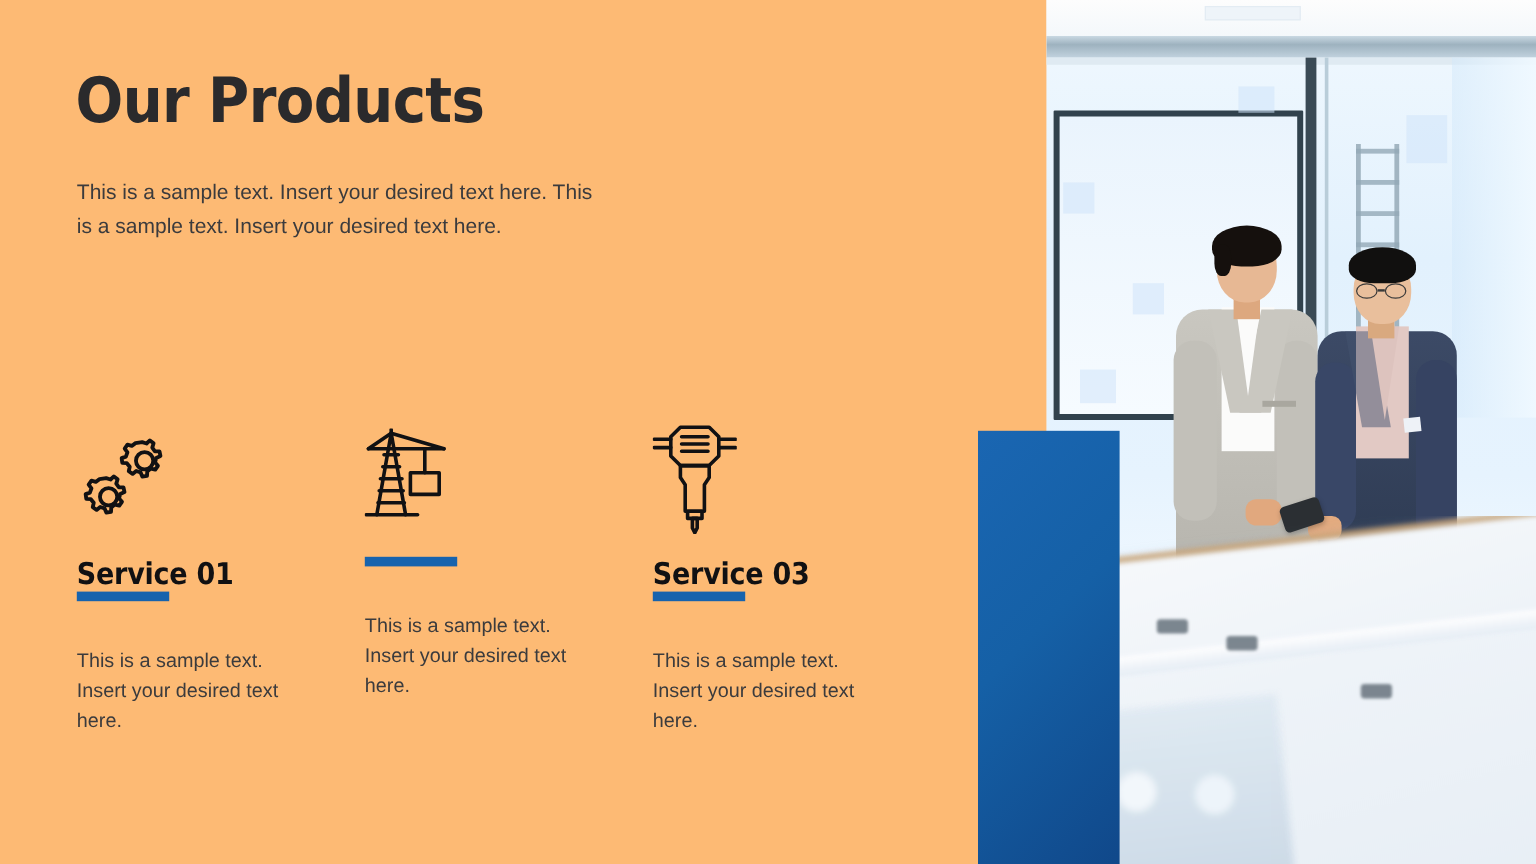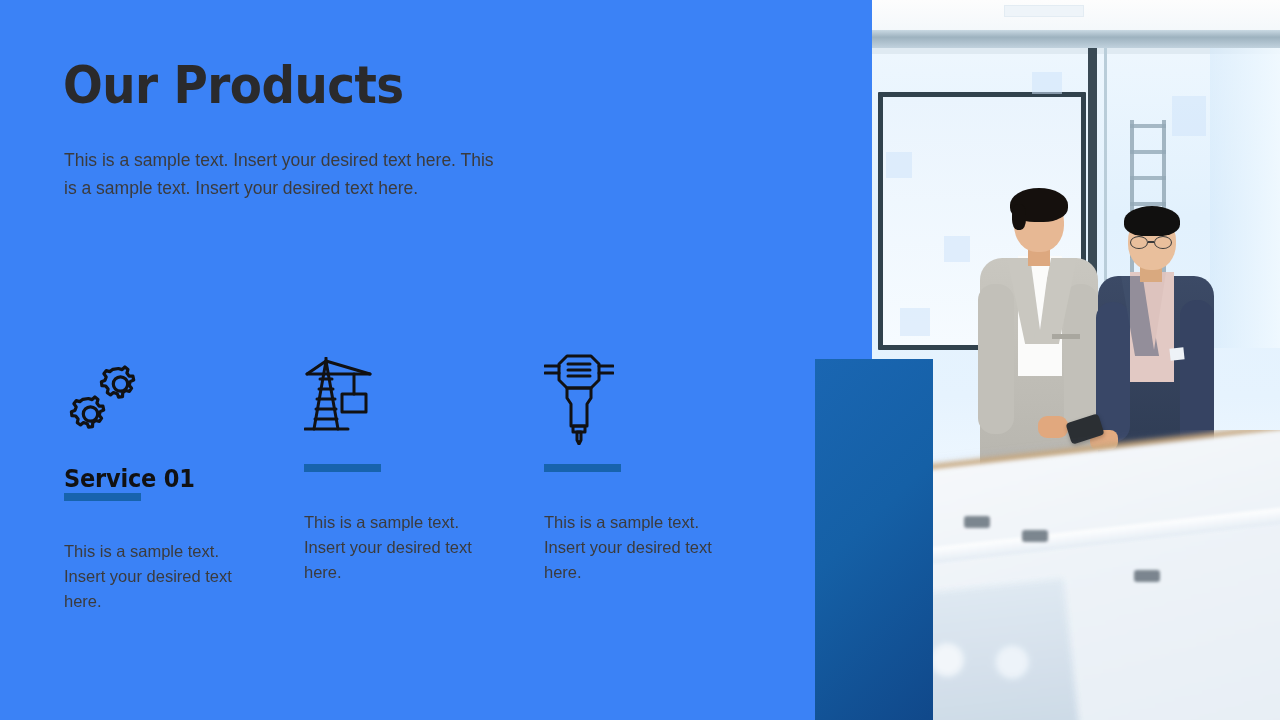--- a/index.html
+++ b/index.html
@@ -5,21 +5,21 @@
   * { margin:0; padding:0; box-sizing:border-box; }
   html, body {
     width:1280px; height:720px;
     overflow:hidden;
     background:#eff0f1;
     font-family:"Liberation Sans", sans-serif;
   }
   #slide {
     position:relative;
     width:1280px; height:720px;
-    background:#3b82f6;
+    background:#fdba74;
   }
 
   
   .photo-wrap{
     position:absolute;
     left:872px; top:0;
     width:408px; height:720px;
     overflow:hidden;
   }
   .photo{
@@ -438,18 +438,19 @@
       <div class="icon-box">
         <svg width="70" height="94" viewBox="0 0 70 94" fill="none" stroke="#111113" stroke-width="3" stroke-linejoin="round" stroke-linecap="round">
           <path d="M23 5 h24 l8 8 v16 l-8 8 h-24 l-8 -8 v-16 z"></path>
           <path d="M1 15 h14 M1 22 h14 M55 15 h14 M55 22 h14"></path>
           <path d="M24 13 h22 M24 19 h22 M24 25 h22"></path>
           <path d="M23 37 h24 v10 l-4 6 v22 h-16 v-22 l-4 -6 z"></path>
           <path d="M29 75 h12 v6 h-12 z"></path>
           <path d="M33 81 h4 v8 l-2 4 l-2 -4 z"></path>
         </svg>
       </div>
+      <div class="svc-title">Service 03</div>
       <div class="rule"></div>
       <div class="svc-text">This is a sample text. Insert your desired text here.</div>
     </div>
 
   </div>
 </div>
 
 </body></html>

